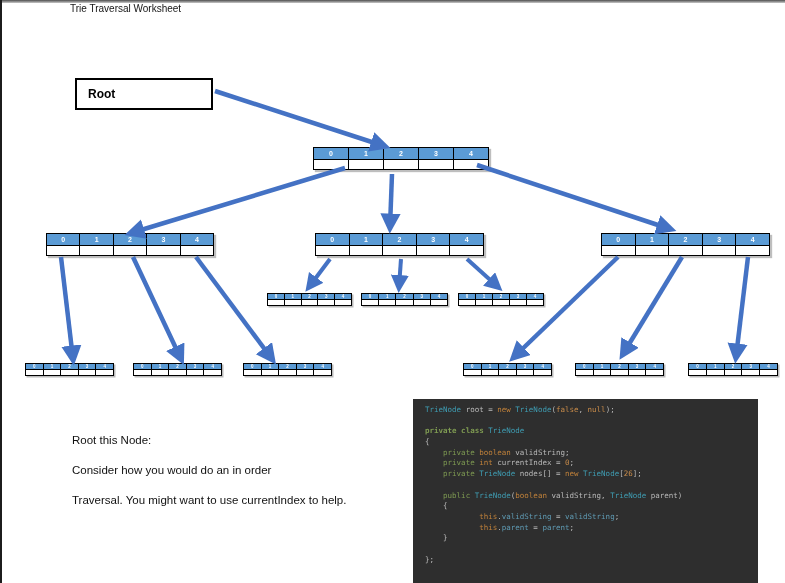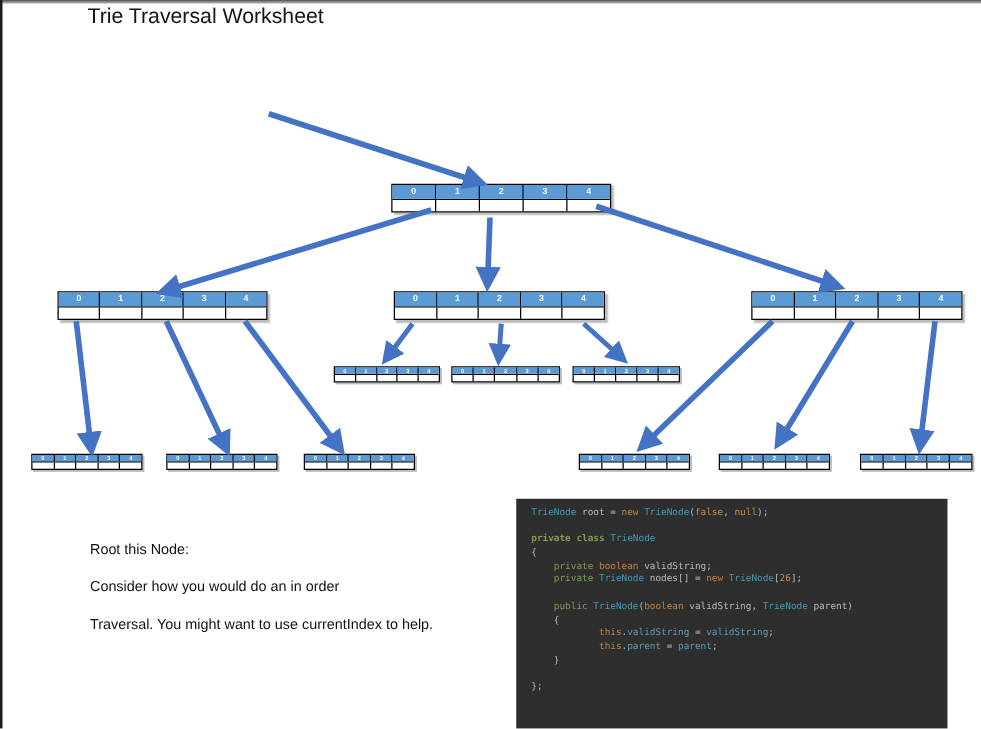--- a/index.html
+++ b/index.html
@@ -1,21 +1,21 @@
 <!DOCTYPE html>
 <html><head>
 <meta charset="utf-8">
 <style>
   html,body{margin:0;padding:0;background:#fff;}
   .page{position:relative;width:785px;height:583px;background:#ffffff;
         font-family:"Liberation Sans",sans-serif;overflow:hidden;}
   .top-edge{position:absolute;left:0;top:0;width:785px;height:3px;
         background:linear-gradient(#4e4e4e,#c9c9c9);}
   .left-edge{position:absolute;left:0;top:0;width:2px;height:583px;background:#1c1c1c;}
-  .title{position:absolute;left:70px;top:3px;font-size:17px;color:#151515;}
+  .title{position:absolute;left:70px;top:3px;font-size:10px;color:#151515;}
   .root-box{position:absolute;left:75px;top:78px;width:134px;height:28px;
         border:2px solid #000;background:#fff;display:flex;align-items:center;}
   .root-box span{font-weight:bold;font-size:12px;padding-left:11px;color:#000;}
   .trie-node{position:absolute;background:#fff;border:1.5px solid #000;
         box-shadow:2px 2px 1px rgba(110,110,110,.45);}
   .trie-row{display:flex;}
   .trie-cell{flex:1;border-right:1.5px solid #000;display:flex;
         align-items:center;justify-content:center;overflow:hidden;}
   .trie-cell:last-child{border-right:none;}
   .hdr{border-bottom:1.5px solid #000;}
@@ -37,32 +37,36 @@
 </style>
 </head>
 <body>
 
 <div class="page">
   <div class="top-edge"></div>
   <div class="left-edge"></div>
 
   <div class="title">Trie Traversal Worksheet</div>
 
+  <div class="root-box">
+    <span>Root</span>
+  </div>
 
   <div class="note-line" style="top:434px">Root this Node:</div>
   <div class="note-line" style="top:464px">Consider how you would do an in order</div>
   <div class="note-line" style="top:494px">Traversal. You might want to use currentIndex to help.</div>
 
   <div class="code-panel" style="background: rgb(46, 46, 46);">
     <div>
         <div class="code-line"><span style="color: rgb(63, 157, 179);">TrieNode</span><span style="color: rgb(185, 185, 185);"> root = </span><span style="color: rgb(192, 129, 58);">new</span><span style="color: rgb(185, 185, 185);"> </span><span style="color: rgb(63, 157, 179);">TrieNode</span><span style="color: rgb(185, 185, 185);">(</span><span style="color: rgb(201, 140, 74);">false</span><span style="color: rgb(185, 185, 185);">, </span><span style="color: rgb(201, 140, 74);">null</span><span style="color: rgb(185, 185, 185);">);</span></div>
         <div class="code-line">&nbsp;</div>
         <div class="code-line"><span style="color: rgb(127, 155, 82); font-weight: bold;">private class </span><span style="color: rgb(63, 157, 179);">TrieNode</span></div>
         <div class="code-line"><span style="color: rgb(185, 185, 185);">{</span></div>
         <div class="code-line"><span style="color: rgb(185, 185, 185);">    </span><span style="color: rgb(127, 155, 82);">private </span><span style="color: rgb(192, 129, 58);">boolean</span><span style="color: rgb(185, 185, 185);"> validString;</span></div>
+        <div class="code-line"><span style="color: rgb(185, 185, 185);">    </span><span style="color: rgb(127, 155, 82);">private </span><span style="color: rgb(192, 129, 58);">int</span><span style="color: rgb(185, 185, 185);"> currentIndex = </span><span style="color: rgb(201, 140, 74);">0</span><span style="color: rgb(185, 185, 185);">;</span></div>
         <div class="code-line"><span style="color: rgb(185, 185, 185);">    </span><span style="color: rgb(127, 155, 82);">private </span><span style="color: rgb(63, 157, 179);">TrieNode</span><span style="color: rgb(185, 185, 185);"> nodes[] = </span><span style="color: rgb(192, 129, 58);">new</span><span style="color: rgb(185, 185, 185);"> </span><span style="color: rgb(63, 157, 179);">TrieNode</span><span style="color: rgb(185, 185, 185);">[</span><span style="color: rgb(201, 140, 74);">26</span><span style="color: rgb(185, 185, 185);">];</span></div>
         <div class="code-line">&nbsp;</div>
         <div class="code-line"><span style="color: rgb(185, 185, 185);">    </span><span style="color: rgb(127, 155, 82);">public </span><span style="color: rgb(63, 157, 179);">TrieNode</span><span style="color: rgb(185, 185, 185);">(</span><span style="color: rgb(192, 129, 58);">boolean</span><span style="color: rgb(185, 185, 185);"> validString, </span><span style="color: rgb(63, 157, 179);">TrieNode</span><span style="color: rgb(185, 185, 185);"> parent)</span></div>
         <div class="code-line"><span style="color: rgb(185, 185, 185);">    {</span></div>
         <div class="code-line"><span style="color: rgb(185, 185, 185);">            </span><span style="color: rgb(192, 129, 58);">this</span><span style="color: rgb(185, 185, 185);">.</span><span style="color: rgb(95, 155, 180);">validString</span><span style="color: rgb(185, 185, 185);"> = </span><span style="color: rgb(95, 155, 180);">validString</span><span style="color: rgb(185, 185, 185);">;</span></div>
         <div class="code-line"><span style="color: rgb(185, 185, 185);">            </span><span style="color: rgb(192, 129, 58);">this</span><span style="color: rgb(185, 185, 185);">.</span><span style="color: rgb(95, 155, 180);">parent</span><span style="color: rgb(185, 185, 185);"> = </span><span style="color: rgb(95, 155, 180);">parent</span><span style="color: rgb(185, 185, 185);">;</span></div>
         <div class="code-line"><span style="color: rgb(185, 185, 185);">    }</span></div>
         <div class="code-line">&nbsp;</div>
         <div class="code-line"><span style="color: rgb(185, 185, 185);">};</span></div>
       </div>

